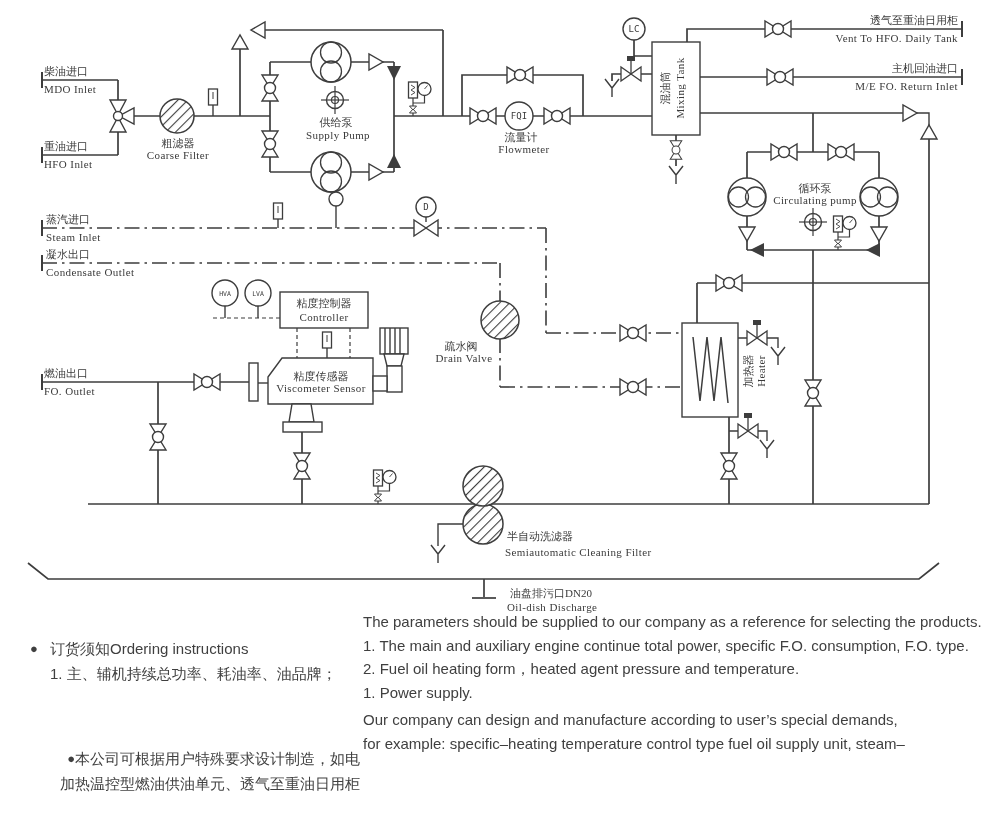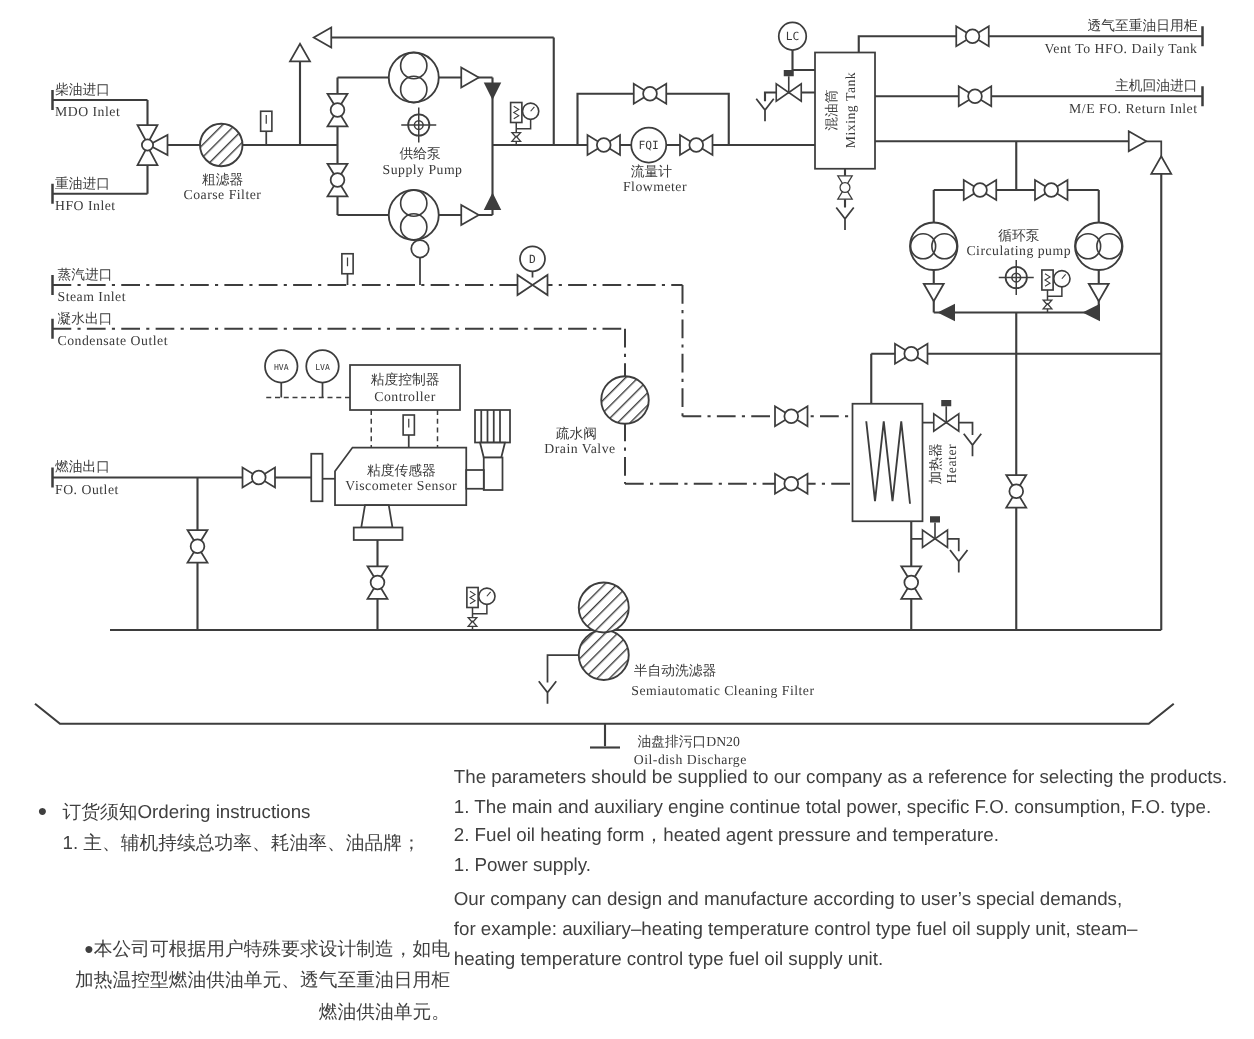--- a/index.html
+++ b/index.html
@@ -361,22 +361,20 @@
 <div class="notes-block enblock" style="left:363px;top:610px;">
   <div>The parameters should be supplied to our company as a reference for selecting the products.</div>
   <div>1. The main and auxiliary engine continue total power, specific F.O. consumption, F.O. type.</div>
   <div>2. Fuel oil heating form，heated agent pressure and temperature.</div>
   <div>1. Power supply.</div>
 </div>
 
 <div class="notes-block zhblock" style="left:30px;top:746px;text-align:right;">
   <div><span class="bullet">●</span><span>本公司可根据用户特殊要求设计制造，如电</span></div>
   <div class="zh-ind">加热温控型燃油供油单元、透气至重油日用柜</div>
-  <div class="zh-ind">燃油供油单元。</div>
 </div>
 
 <div class="notes-block enblock" style="left:363px;top:708px;line-height:24px;">
   <div>Our company can design and manufacture according to user’s special demands,</div>
-  <div>for example: auxiliary–heating temperature control type fuel oil supply unit, steam–</div>
-  <div>heating temperature control type fuel oil supply unit.</div>
+  <div>for example: specific–heating temperature control type fuel oil supply unit, steam–</div>
 </div>
 
 </div>
 
 </body></html>

